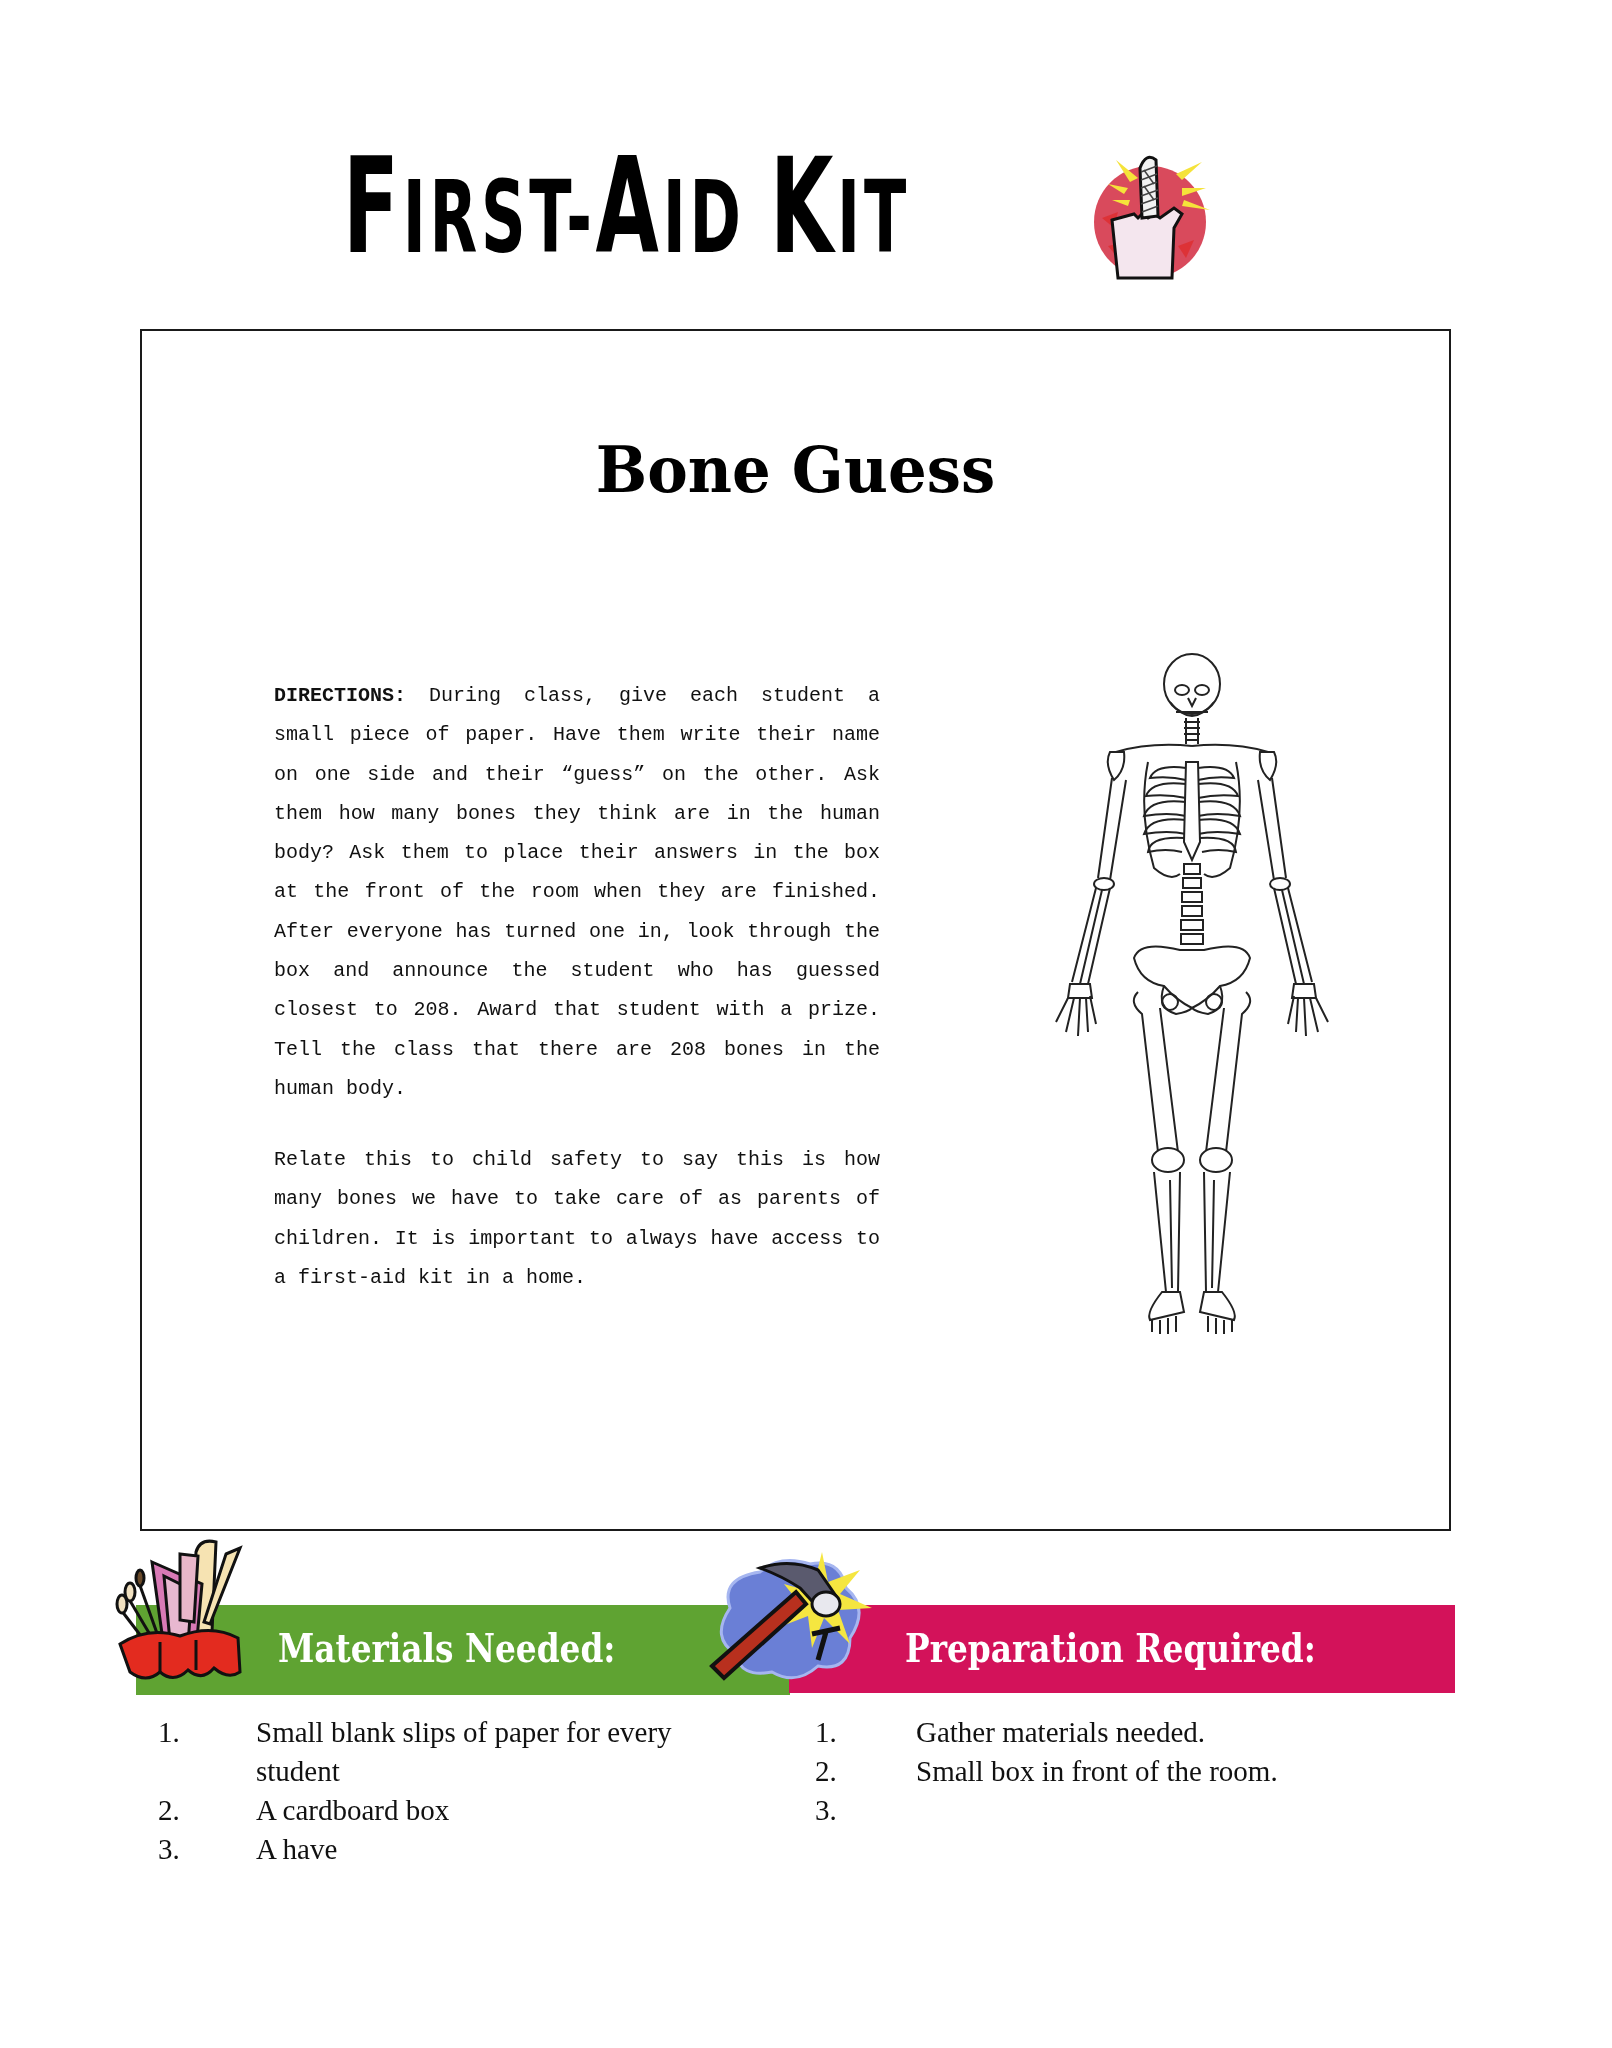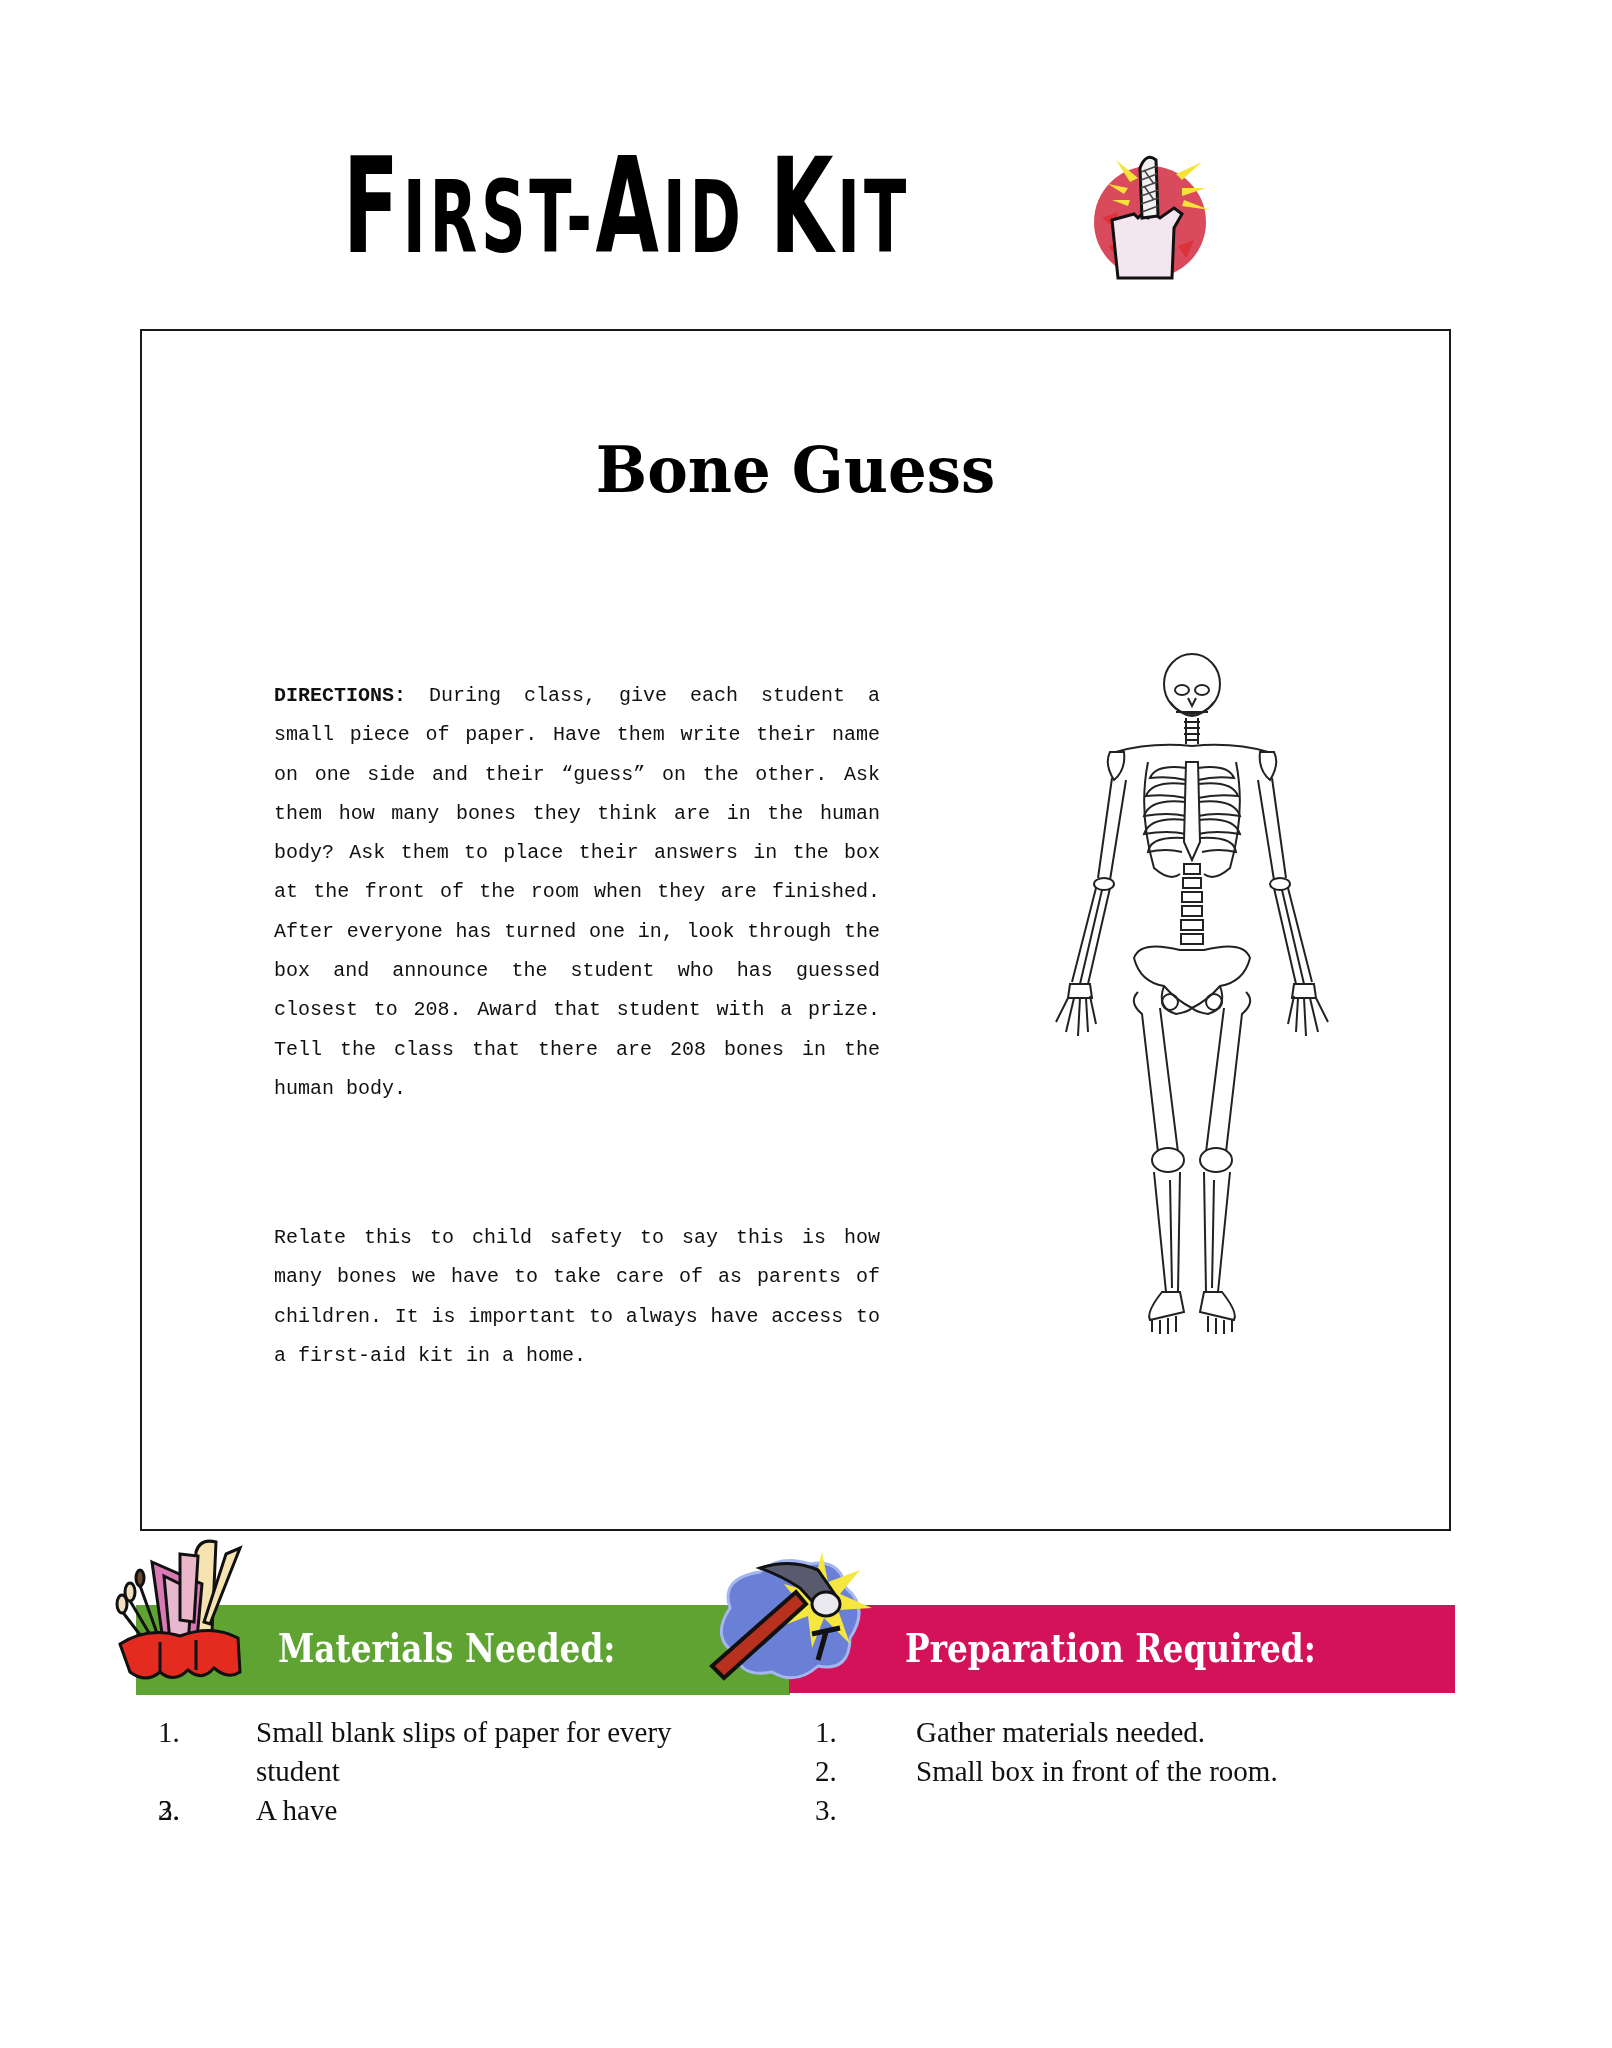--- a/index.html
+++ b/index.html
@@ -8,21 +8,21 @@
   
   #header-title { left:343px; top:140px; width:680px; height:150px; display:flex; }
   #header-title .ttl { font-family:"DejaVu Sans", sans-serif; font-weight:bold; color:#000; letter-spacing:6px; line-height:1; transform:scaleX(0.62); transform-origin:left bottom; white-space:nowrap; font-size:132px; }
   #header-title .ttl .sm { font-size:100px; }
   #header-icon { left:1078px; top:148px; width:140px; height:140px; }
   
   #main-box { left:140px; top:329px; width:1311px; height:1202px; border:2px solid #1a1a1a; box-sizing:border-box; }
   #activity-title { left:140px; width:1311px; top:432px; text-align:center; font-family:"DejaVu Serif", serif; font-weight:bold; font-size:64px; letter-spacing:0px; color:#000; transform:scaleX(0.95); }
   .para { left:274px; width:606px; font-size:20px; line-height:39.3px; text-align:justify; color:#111;font-family:Liberation Mono, monospace; }
   #directions { top:676px; }
-  #relate { top:1218px; }
+  #relate { top:1140px; }
   .para b { font-weight:bold; }
   #skeleton { left:1030px; top:652px; width:320px; height:690px; }
   
   #banner-green { left:136px; top:1605px; width:654px; height:90px; background:#5fa332; }
   #banner-pink { left:789px; top:1605px; width:666px; height:88px; background:#d3125a; }
   .banner-label { color:#fff; font-family:"DejaVu Serif", serif; font-weight:bold; font-size:40px; line-height:1; white-space:nowrap; transform:scaleX(0.82); transform-origin:left center; }
   #materials-title { left:278px; top:1628px; }
   #prep-title { left:905px; top:1628px; }
   #bag-icon { left:108px; top:1532px; width:145px; height:155px; }
   #hammer-icon { left:700px; top:1548px; width:190px; height:140px; }
@@ -193,20 +193,21 @@
   </svg>
 </div>
 
 <div id="materials-list" class="abs list">
   <div class="row">
     <span class="num">1.</span>
     <span class="txt">Small blank slips of paper for every student</span>
   </div>
   <div class="row">
     <span class="num">2.</span>
+    <span class="txt">A cardboard box</span>
   </div>
   <div class="row">
     <span class="num">3.</span>
     <span class="txt">A have</span>
   </div>
 </div>
 
 <div id="prep-list" class="abs list">
   <div class="row">
     <span class="num">1.</span>

